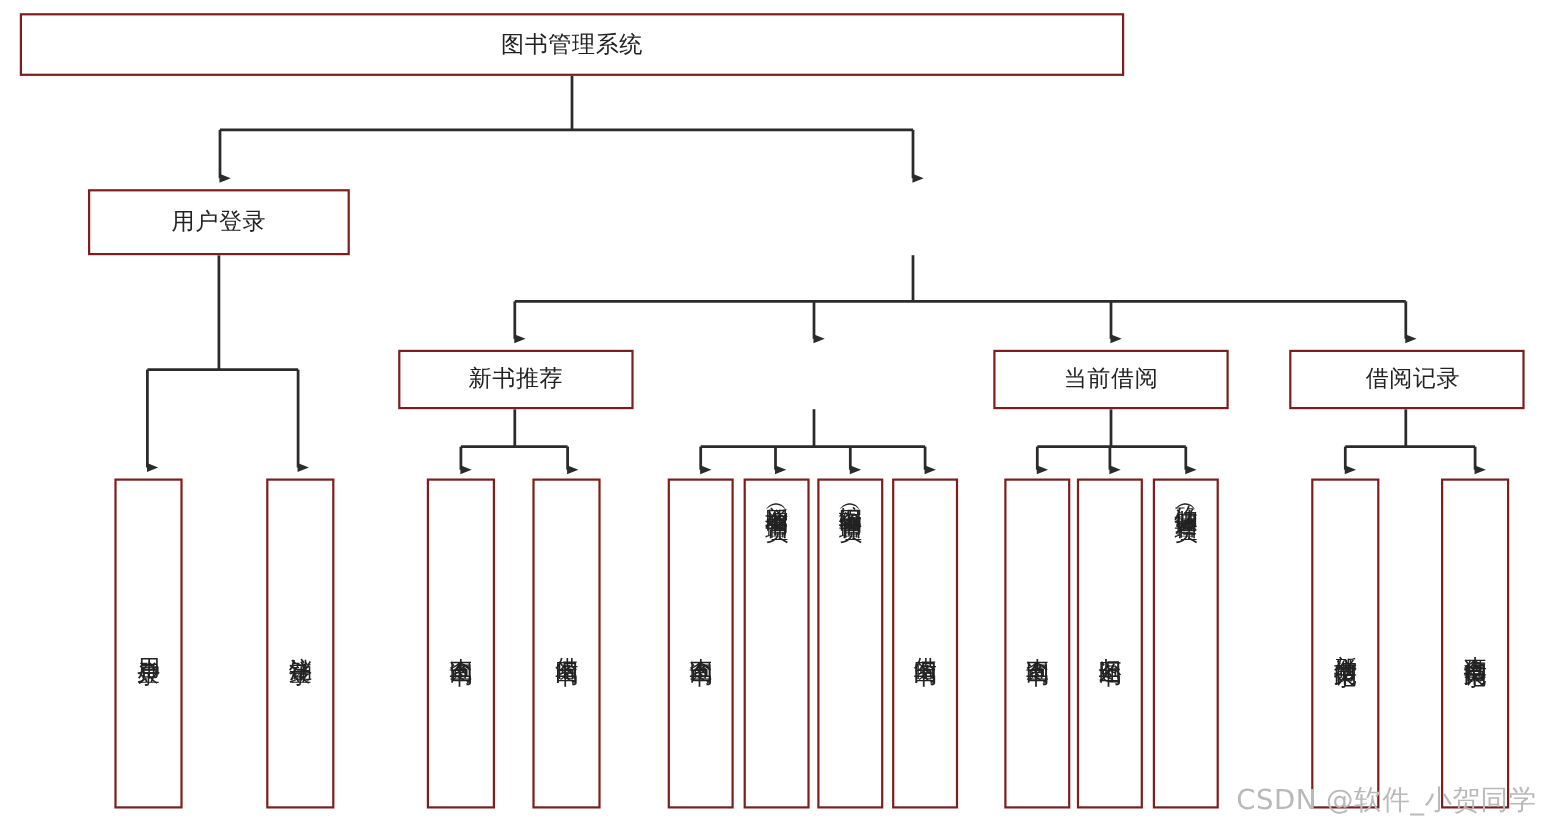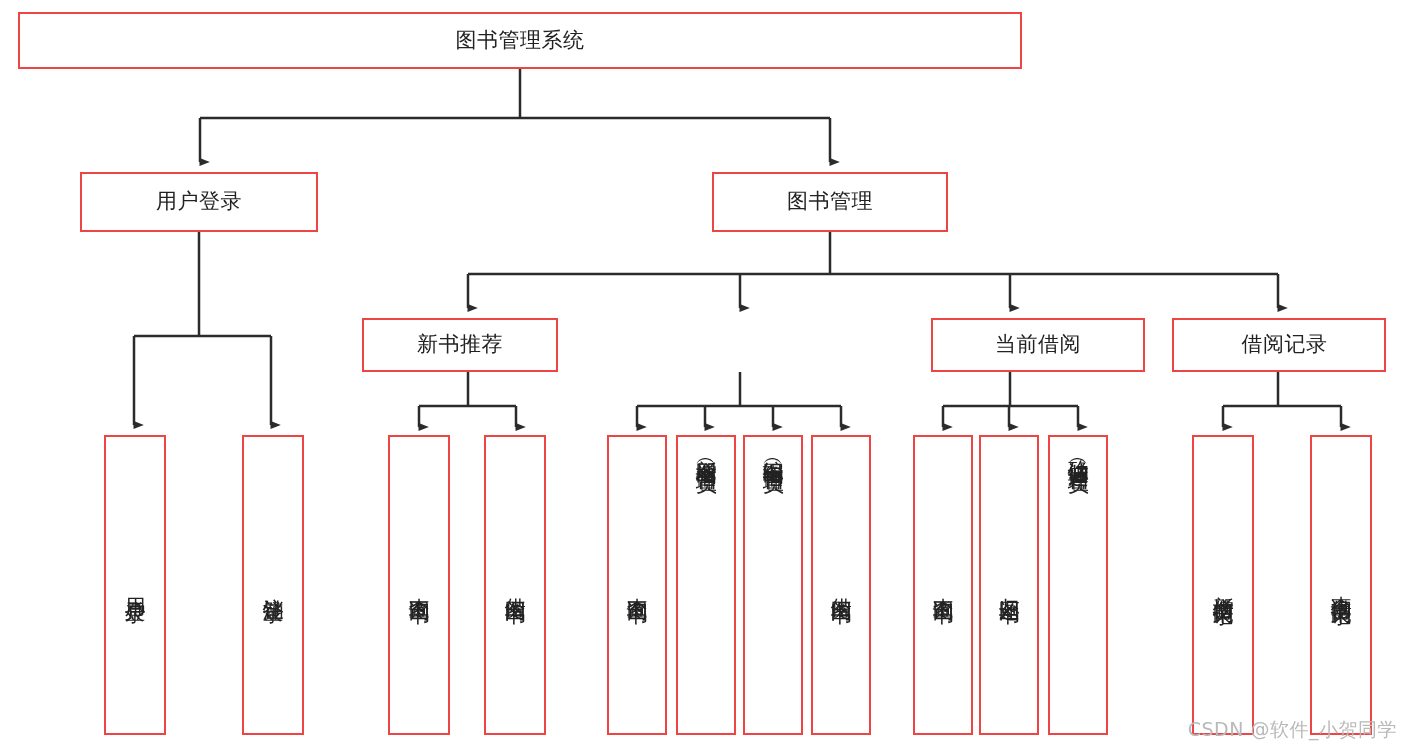--- a/index.html
+++ b/index.html
@@ -25,21 +25,21 @@
     position: absolute;
     left: 0;
     top: 0;
     width: 1405px;
     height: 747px;
     pointer-events: none;
   }
   .node {
     position: absolute;
     box-sizing: border-box;
-    border: 2px solid #ef4444;
+    border: 2px solid #7f1d1d;
     background: #ffffff;
     display: flex;
     align-items: center;
     justify-content: center;
     color: #222222;
   }
   .node.h-label {
     font-size: 21px;
     line-height: 1.1;
     letter-spacing: 0.5px;
@@ -59,21 +59,21 @@
     color: #222222;
   }
   .node.v-label.center-mode {
     align-items: center;
     padding-top: 0;
   }
   #watermark {
     position: absolute;
     right: 8px;
     bottom: 4px;
-    font-size: 19px;
+    font-size: 25px;
     color: #b9b9b9;
     letter-spacing: 0.5px;
     white-space: nowrap;
     font-family: "DejaVu Sans", "Liberation Sans", sans-serif;
   }
 </style>
 </head>
 <body>
 
 <div id="diagram-root">
@@ -132,28 +132,25 @@
     </g>
   </svg>
 
   <div class="node h-label" style="left:18px; top:12px; width:1004px; height:57px;">
     <span>图书管理系统</span>
   </div>
 
   <div class="node h-label" style="left:80px; top:172px; width:238px; height:60px;">
     <span>用户登录</span>
   </div>
-  <div class="node h-label" style="left:712px; top:172px; width:236px; height:60px;">
-    <span>图书管理</span>
-  </div>
-
-  <div class="node h-label" style="left:362px; top:318px; width:196px; height:54px;">
+
+  <div class="node h-label" style="left:362px; top:318px; width:214px; height:54px;">
     <span>新书推荐</span>
   </div>
-  <div class="node h-label" style="left:903px; top:318px; width:214px; height:54px;margin-left:28px;">
+  <div class="node h-label" style="left:903px; top:318px; width:214px; height:54px;">
     <span>当前借阅</span>
   </div>
   <div class="node h-label" style="left:1172px; top:318px; width:214px; height:54px;padding-left:11px;">
     <span>借阅记录</span>
   </div>
 
   <div class="node v-label center-mode" style="left:104px; top:435px; width:62px; height:300px;">
     <span class="vtext">用户登录</span>
   </div>
   <div class="node v-label center-mode" style="left:242px; top:435px; width:62px; height:300px;">

